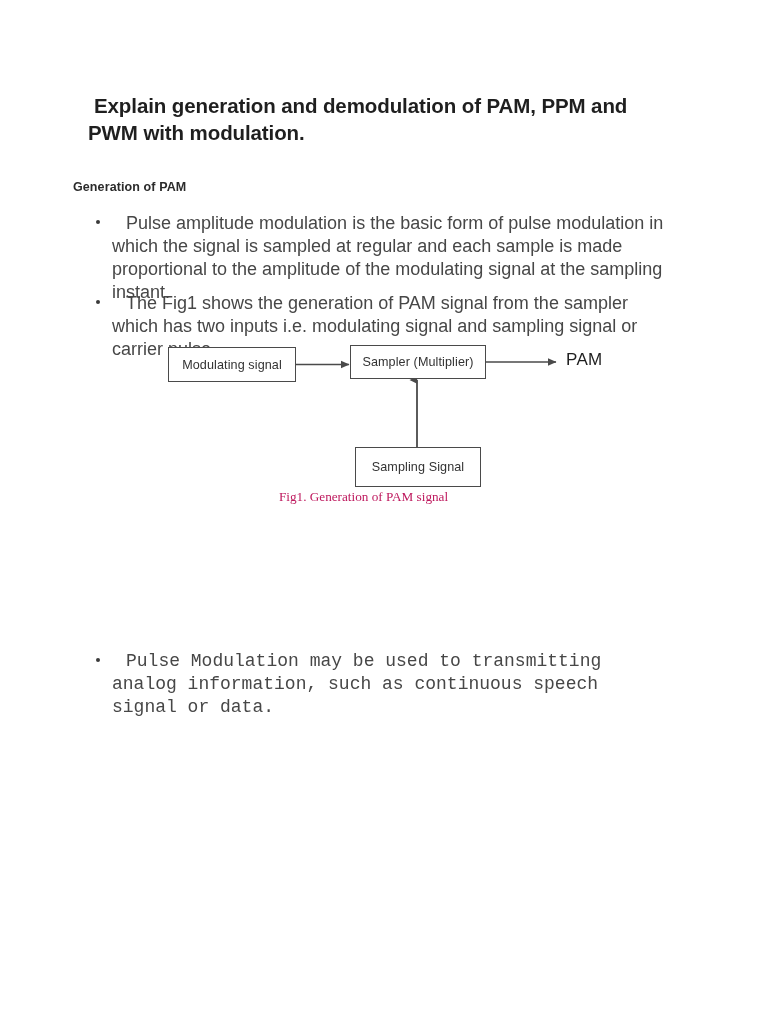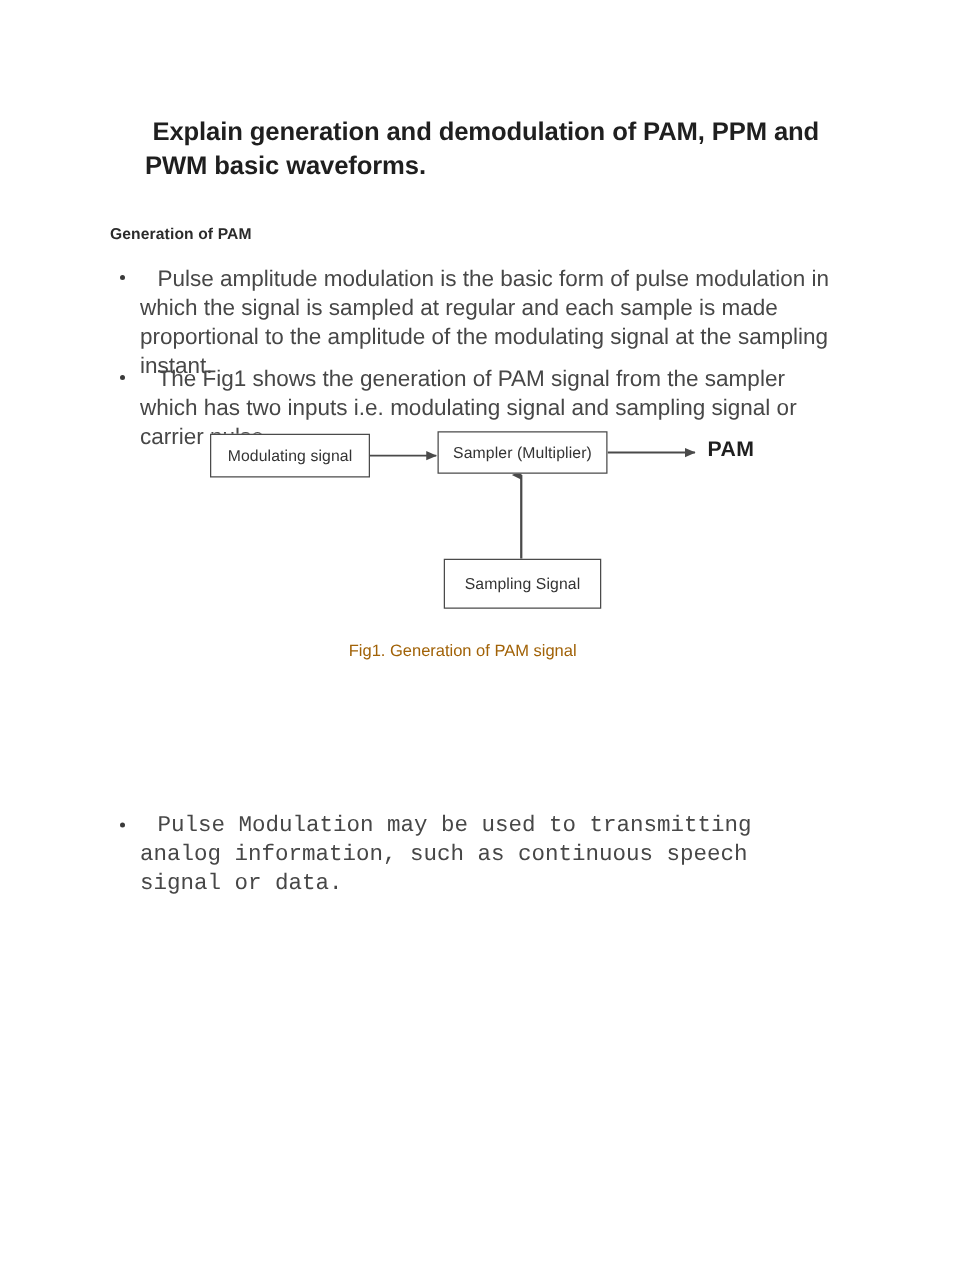--- a/index.html
+++ b/index.html
@@ -27,27 +27,27 @@
     position: absolute;
     left: 88px;
     top: 92px;
     width: 590px;
     font-size: 20.5px;
     font-weight: bold;
     line-height: 1.33;
     letter-spacing: -0.1px;
     color: #1f1f1f;
   }
-  .doc-title .ln { display: block; margin-left: 28px; }
+  .doc-title .ln { display: block; }
   .doc-title .ln1 { text-indent: 6px; }
 
   
   .section-heading {
     position: absolute;
-    left: 88px;
+    left: 73px;
     top: 180px;
     font-size: 12.5px;
     font-weight: bold;
     color: #2b2b2b;
     letter-spacing: 0.1px;
   }
 
   
   .bullet {
     position: absolute;
@@ -115,40 +115,41 @@
     left: 355px;
     top: 447px;
     width: 126px;
     height: 40px;
   }
   .pam-label {
     position: absolute;
     left: 566px;
     top: 350px;
     font-size: 17px;
-    font-weight: bold;
+    font-weight: normal;
     color: #1f1f1f;
     letter-spacing: 0.3px;
   }
   .fig-caption {
     position: absolute;
     left: 279px;
-    top: 513px;
+    top: 489px;
     font-size: 13.2px;
-    color: #a16207;
+    color: #be185d;
+    font-family: Liberation Serif, serif;
   }
 </style>
 </head>
 <body>
 
 <div class="page">
 
   <div class="doc-title">
     <span class="ln ln1">Explain generation and demodulation of PAM, PPM and</span>
-    <span class="ln ln2">PWM basic waveforms.</span>
+    <span class="ln ln2">PWM with modulation.</span>
   </div>
 
   <div class="section-heading">Generation of PAM</div>
 
   <div class="bullet b1">
     <span class="dot"></span>
     <span class="btext">Pulse amplitude modulation is the basic form of pulse modulation in which the signal is sampled at regular and each sample is made proportional to the amplitude of the modulating signal at the sampling instant.</span>
   </div>
 
   <div class="bullet b2">

